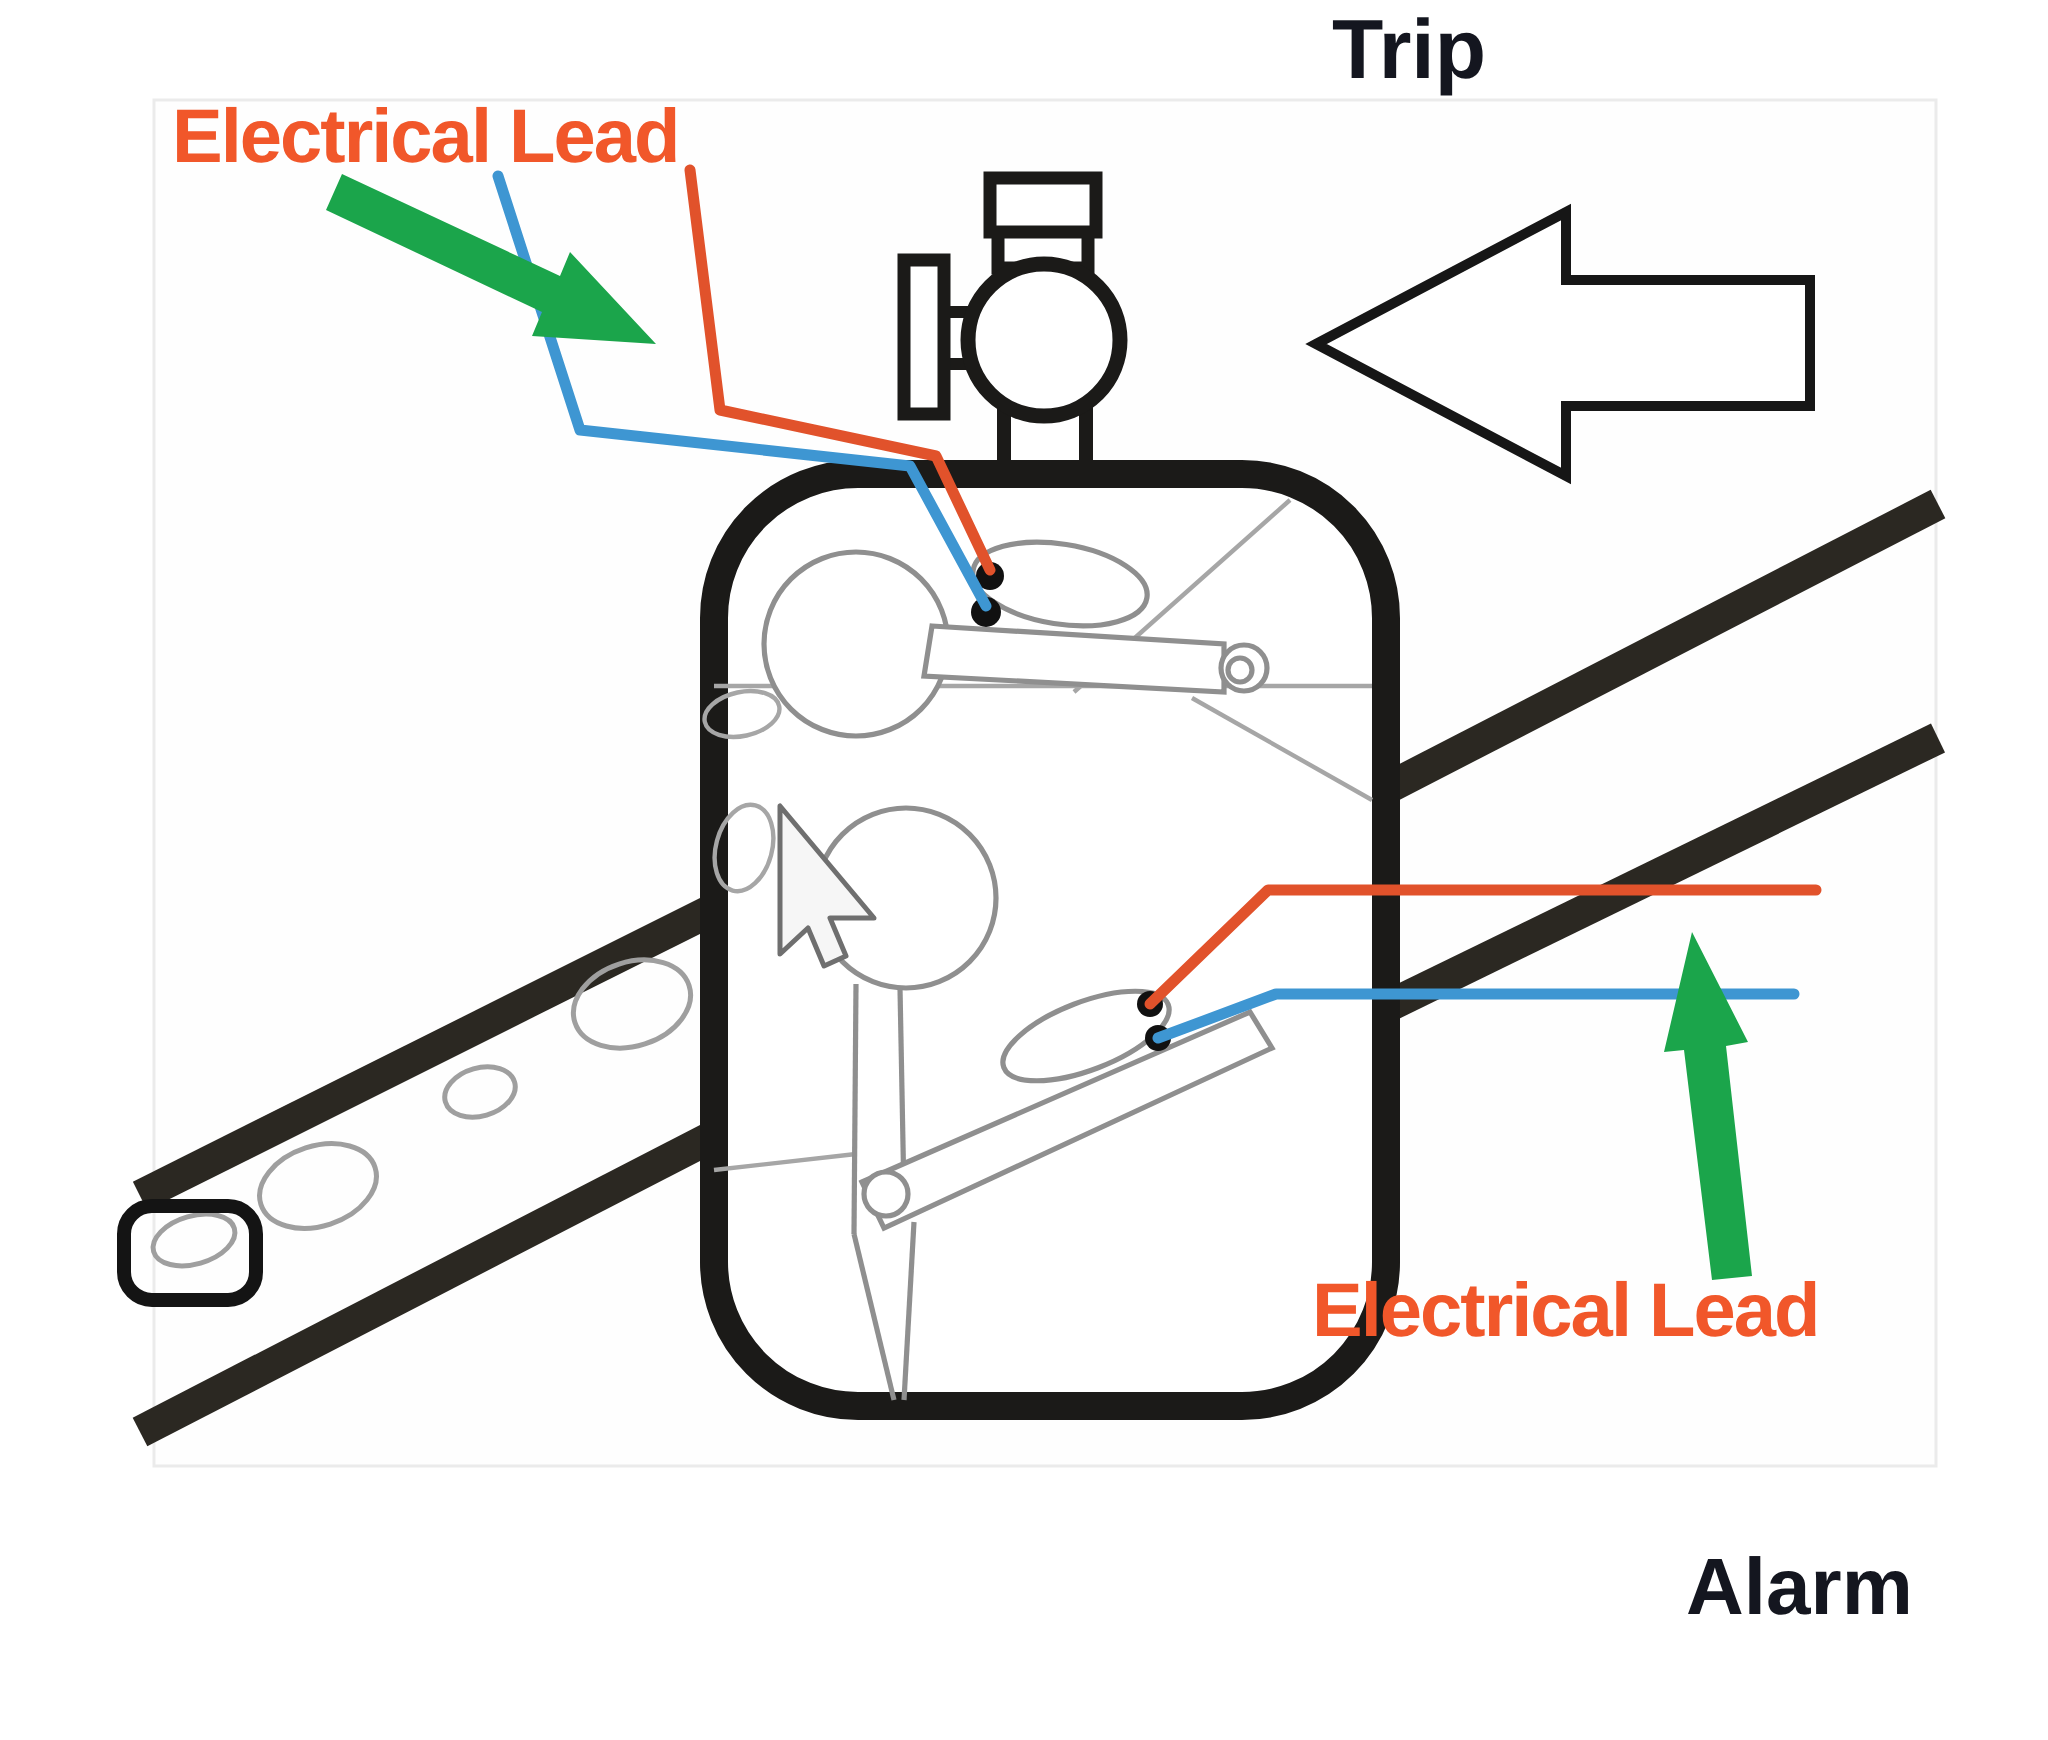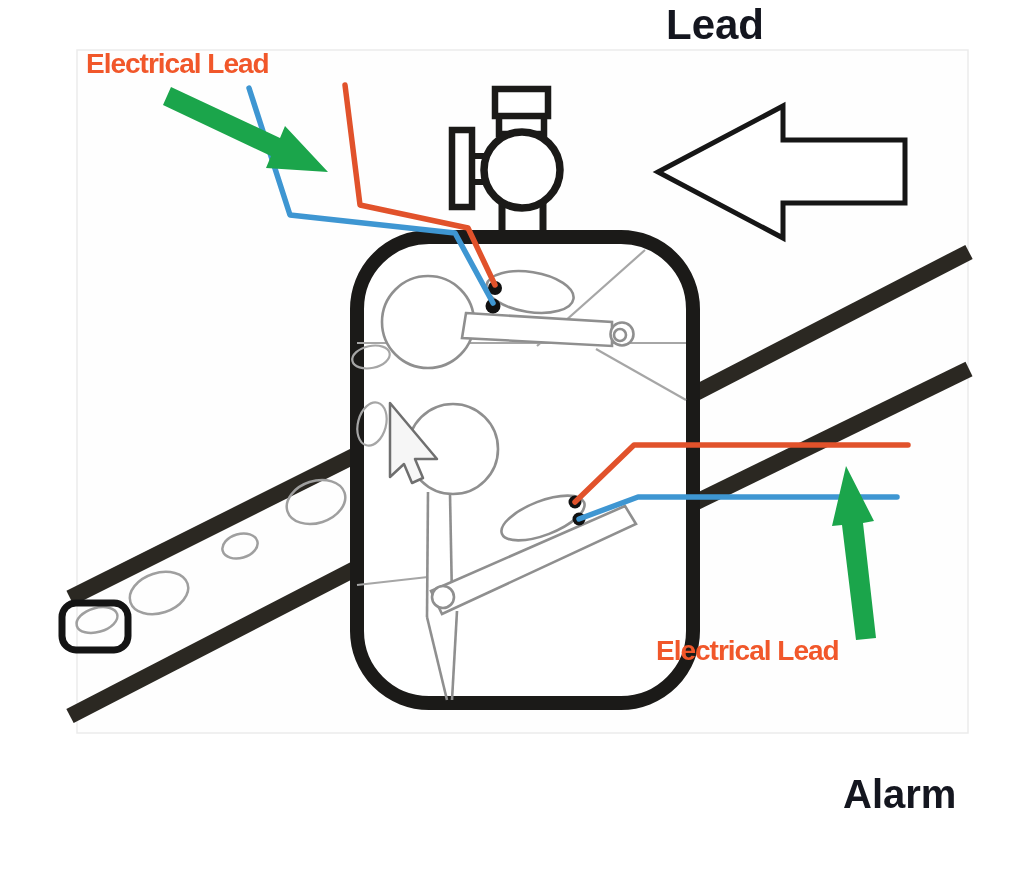--- a/index.html
+++ b/index.html
@@ -1,20 +1,20 @@
 <!DOCTYPE html>
 <html><head>
 <meta charset="utf-8">
 <style>
   html,body{margin:0;padding:0;background:#ffffff;}
   #stage{position:relative;width:1024px;height:870px;background:#ffffff;overflow:hidden;
          font-family:"Liberation Sans", sans-serif;}
   #art{position:absolute;left:0;top:0;}
   .label{position:absolute;font-weight:bold;white-space:nowrap;line-height:1;}
-  .lead-label{font-size:28px;letter-spacing:-1px;color:#f1572a;}
+  .lead-label{font-size:38px;letter-spacing:-1px;color:#f1572a;}
   .black-label{color:#14161f;}
   #lbl-top-lead{left:86px;top:50px;}
   #lbl-alarm{left:666px;top:4px;font-size:42px;}
   #lbl-bottom-lead{left:656px;top:637px;}
   #lbl-trip{left:843px;top:774px;font-size:40px;}
 </style>
 </head>
 <body>
 
 <div id="stage">
@@ -90,16 +90,16 @@
 
     <polygon points="390,403 390,477 404,464 412,483 423,478 415,459 437,459" fill="#f6f6f6" stroke="#6f6f6f" stroke-width="2.5" stroke-linejoin="round"></polygon>
 
     <polygon points="171,87 163,105 271,156 266,168 328,172 285,126 280,138" fill="#1ba54b"></polygon>
     <polygon points="876,638 863,523 874,521 846,466 832,526 842,525 856,640" fill="#1ba54b"></polygon>
 
     <polygon points="658,172 783,106 783,140 905,140 905,203 783,203 783,238" fill="#ffffff" stroke="#161616" stroke-width="5" stroke-linejoin="miter"></polygon>
   </svg>
 
   <div id="lbl-top-lead" class="label lead-label">Electrical Lead</div>
-  <div id="lbl-alarm" class="label black-label">Lead</div>
+  <div id="lbl-alarm" class="label black-label">Trip</div>
   <div id="lbl-bottom-lead" class="label lead-label">Electrical Lead</div>
   <div id="lbl-trip" class="label black-label">Alarm</div>
 </div>
 
 </body></html>

